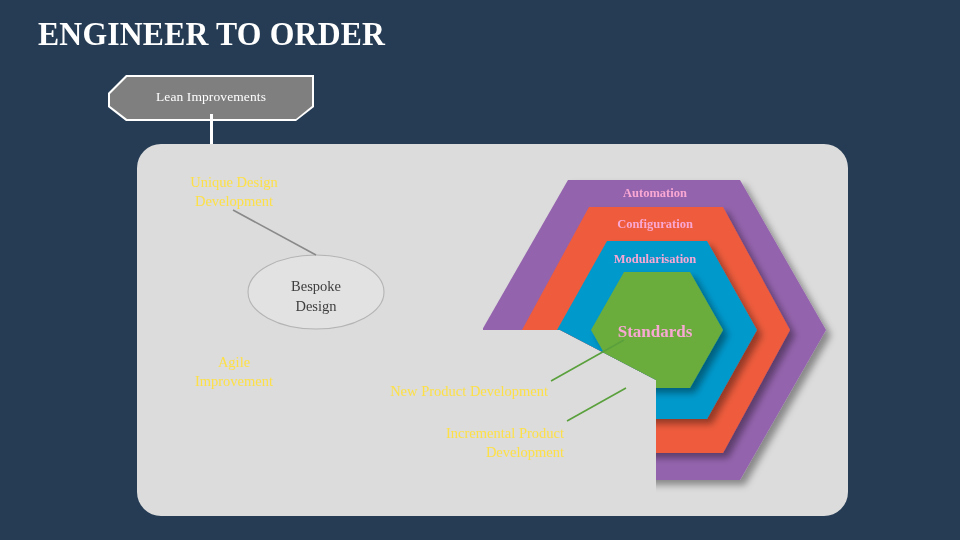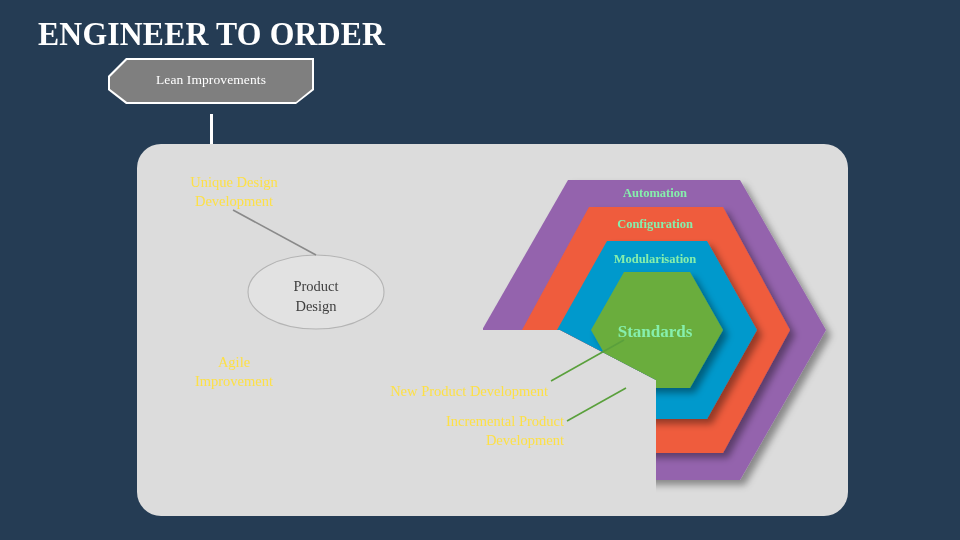--- a/index.html
+++ b/index.html
@@ -28,21 +28,21 @@
     text-transform: uppercase;
     transform: scaleX(0.96);
     transform-origin: left top;
     white-space: nowrap;
   }
 
   
   #lean-box {
     position: absolute;
     left: 108px;
-    top: 58px;
+    top: 75px;
     width: 206px;
     height: 61px;
     background: #ffffff;
     -webkit-clip-path: polygon(18px 0, 100% 0, 100% 100%, 100% 100%, 100% calc(100% - 0px), 188px 100%, 206px calc(100% - 14px), 206px 100%, 18px 100%, 0 calc(100% - 14px), 0 18px);
     clip-path: polygon(18px 0, 206px 0, 206px 32px, 188px 46px, 18px 46px, 0 32px, 0 18px);
   }
   #lean-box-inner {
     position: absolute;
     left: 2px;
     top: 2px;
@@ -95,38 +95,38 @@
     position: absolute;
     color: #fde047;
     font-size: 14.5px;
     line-height: 19px;
     text-align: center;
     white-space: pre-line;
   }
   #label-unique-design { left: 160px; top: 173px; width: 148px; }
   #label-agile         { left: 160px; top: 353px; width: 148px; }
   #label-new-product   { left: 356px; top: 371px; width: 192px; text-align: right; margin-top: 11px; }
-  #label-incremental   { left: 410px; top: 412px; width: 154px; text-align: right; }
+  #label-incremental   { left: 410px; top: 424px; width: 154px; text-align: right; }
 
   #bespoke-label {
     position: absolute;
     left: 252px;
     top: 276px;
     width: 128px;
     text-align: center;
     color: #3e3e3e;
     font-size: 14.5px;
     line-height: 20px;
     white-space: pre-line;
   }
 
   
   .hex-label {
     position: absolute;
-    color: #86efac;
+    color: #f9a8d4;
     font-size: 12.5px;
     font-weight: bold;
     text-align: center;
     white-space: nowrap;
   }
   #hex-label-automation    { left: 555px; top: 186px; width: 200px; }
   #hex-label-configuration { left: 555px; top: 217px; width: 200px; }
   #hex-label-modularisation{ left: 555px; top: 252px; width: 200px; }
   #hex-label-standards     { left: 575px; top: 322px; width: 160px; font-size: 17px; }
 </style>
@@ -171,21 +171,21 @@
     <ellipse cx="316" cy="292" rx="68" ry="37" fill="#e2e2e2" stroke="#b4b4b4" stroke-width="1.1"></ellipse>
 
     <line x1="233" y1="210" x2="316" y2="255" stroke="#8a8a8a" stroke-width="1.6"></line>
 
     <line x1="551" y1="381" x2="624" y2="340" stroke="#5aa03c" stroke-width="1.6"></line>
     <line x1="567" y1="421" x2="626" y2="388" stroke="#5aa03c" stroke-width="1.6"></line>
   </svg>
 
   <div class="card-label" id="label-unique-design">Unique Design
 Development</div>
-  <div id="bespoke-label">Product
+  <div id="bespoke-label">Bespoke
 Design</div>
   <div class="card-label" id="label-agile">Agile
 Improvement</div>
   <div class="card-label" id="label-new-product">New Product Development</div>
   <div class="card-label" id="label-incremental">Incremental Product
 Development</div>
 
   <div class="hex-label" id="hex-label-automation">Automation</div>
   <div class="hex-label" id="hex-label-configuration">Configuration</div>
   <div class="hex-label" id="hex-label-modularisation">Modularisation</div>

